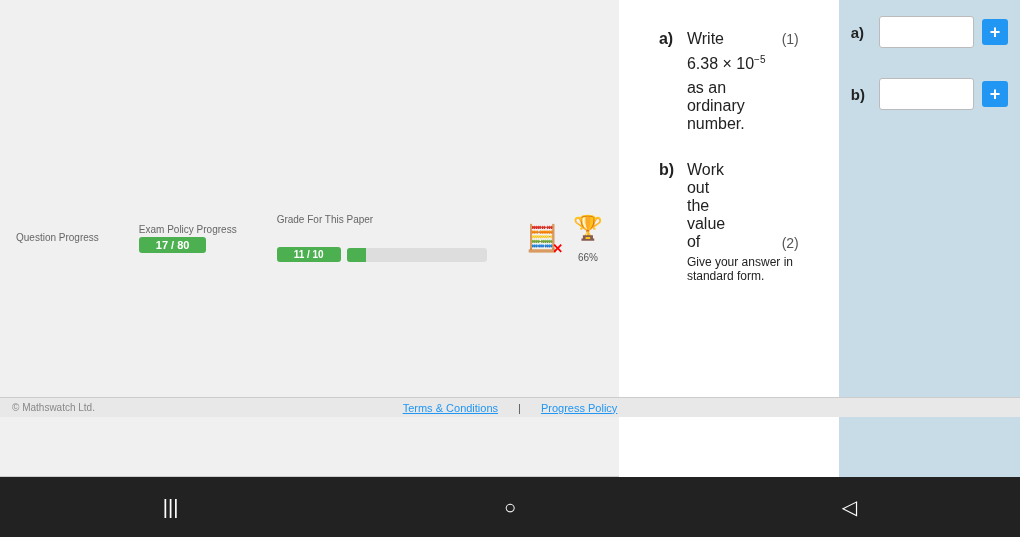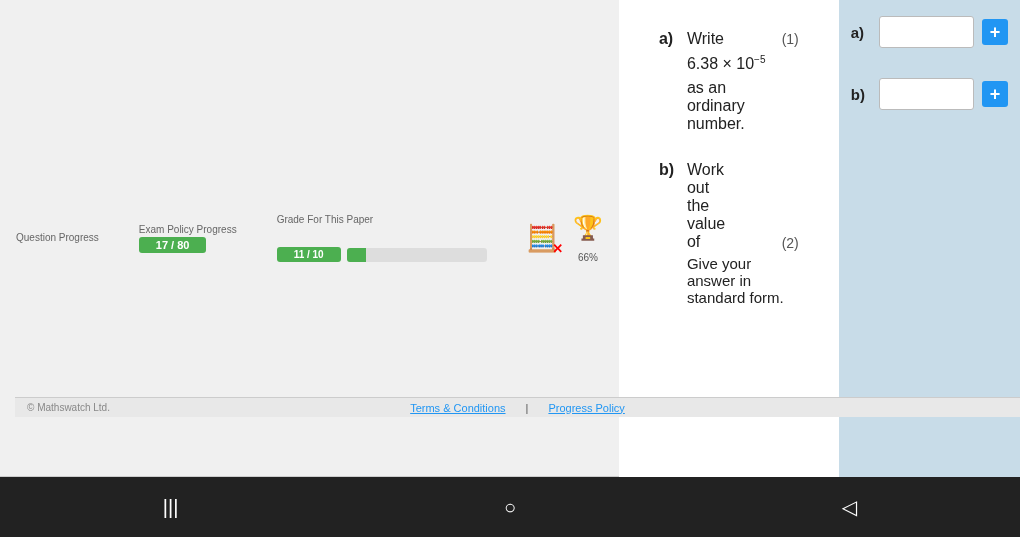--- a/index.html
+++ b/index.html
@@ -138,21 +138,21 @@
       color: #222;
     }
 
     .question-b-text {
       display: flex;
       flex-direction: column;
       gap: 4px;
     }
 
     .sub-text {
-      font-size: 15px;
+      font-size: 12px;
       color: #222;
     }
 
     sup {
       font-size: 10px;
       vertical-align: super;
     }
 
     .total-marks {
       position: absolute;
@@ -215,21 +215,20 @@
       right: 0;
       height: 20px;
       background: #e8e8e8;
       border-top: 1px solid #ccc;
       display: flex;
       align-items: center;
       justify-content: center;
       gap: 20px;
       font-size: 11px;
       color: #555;
-      margin-left: 15px;
     }
 
     .footer-left {
       position: absolute;
       left: 12px;
       font-size: 10px;
       color: #888;
     }
 
     .footer-link {

